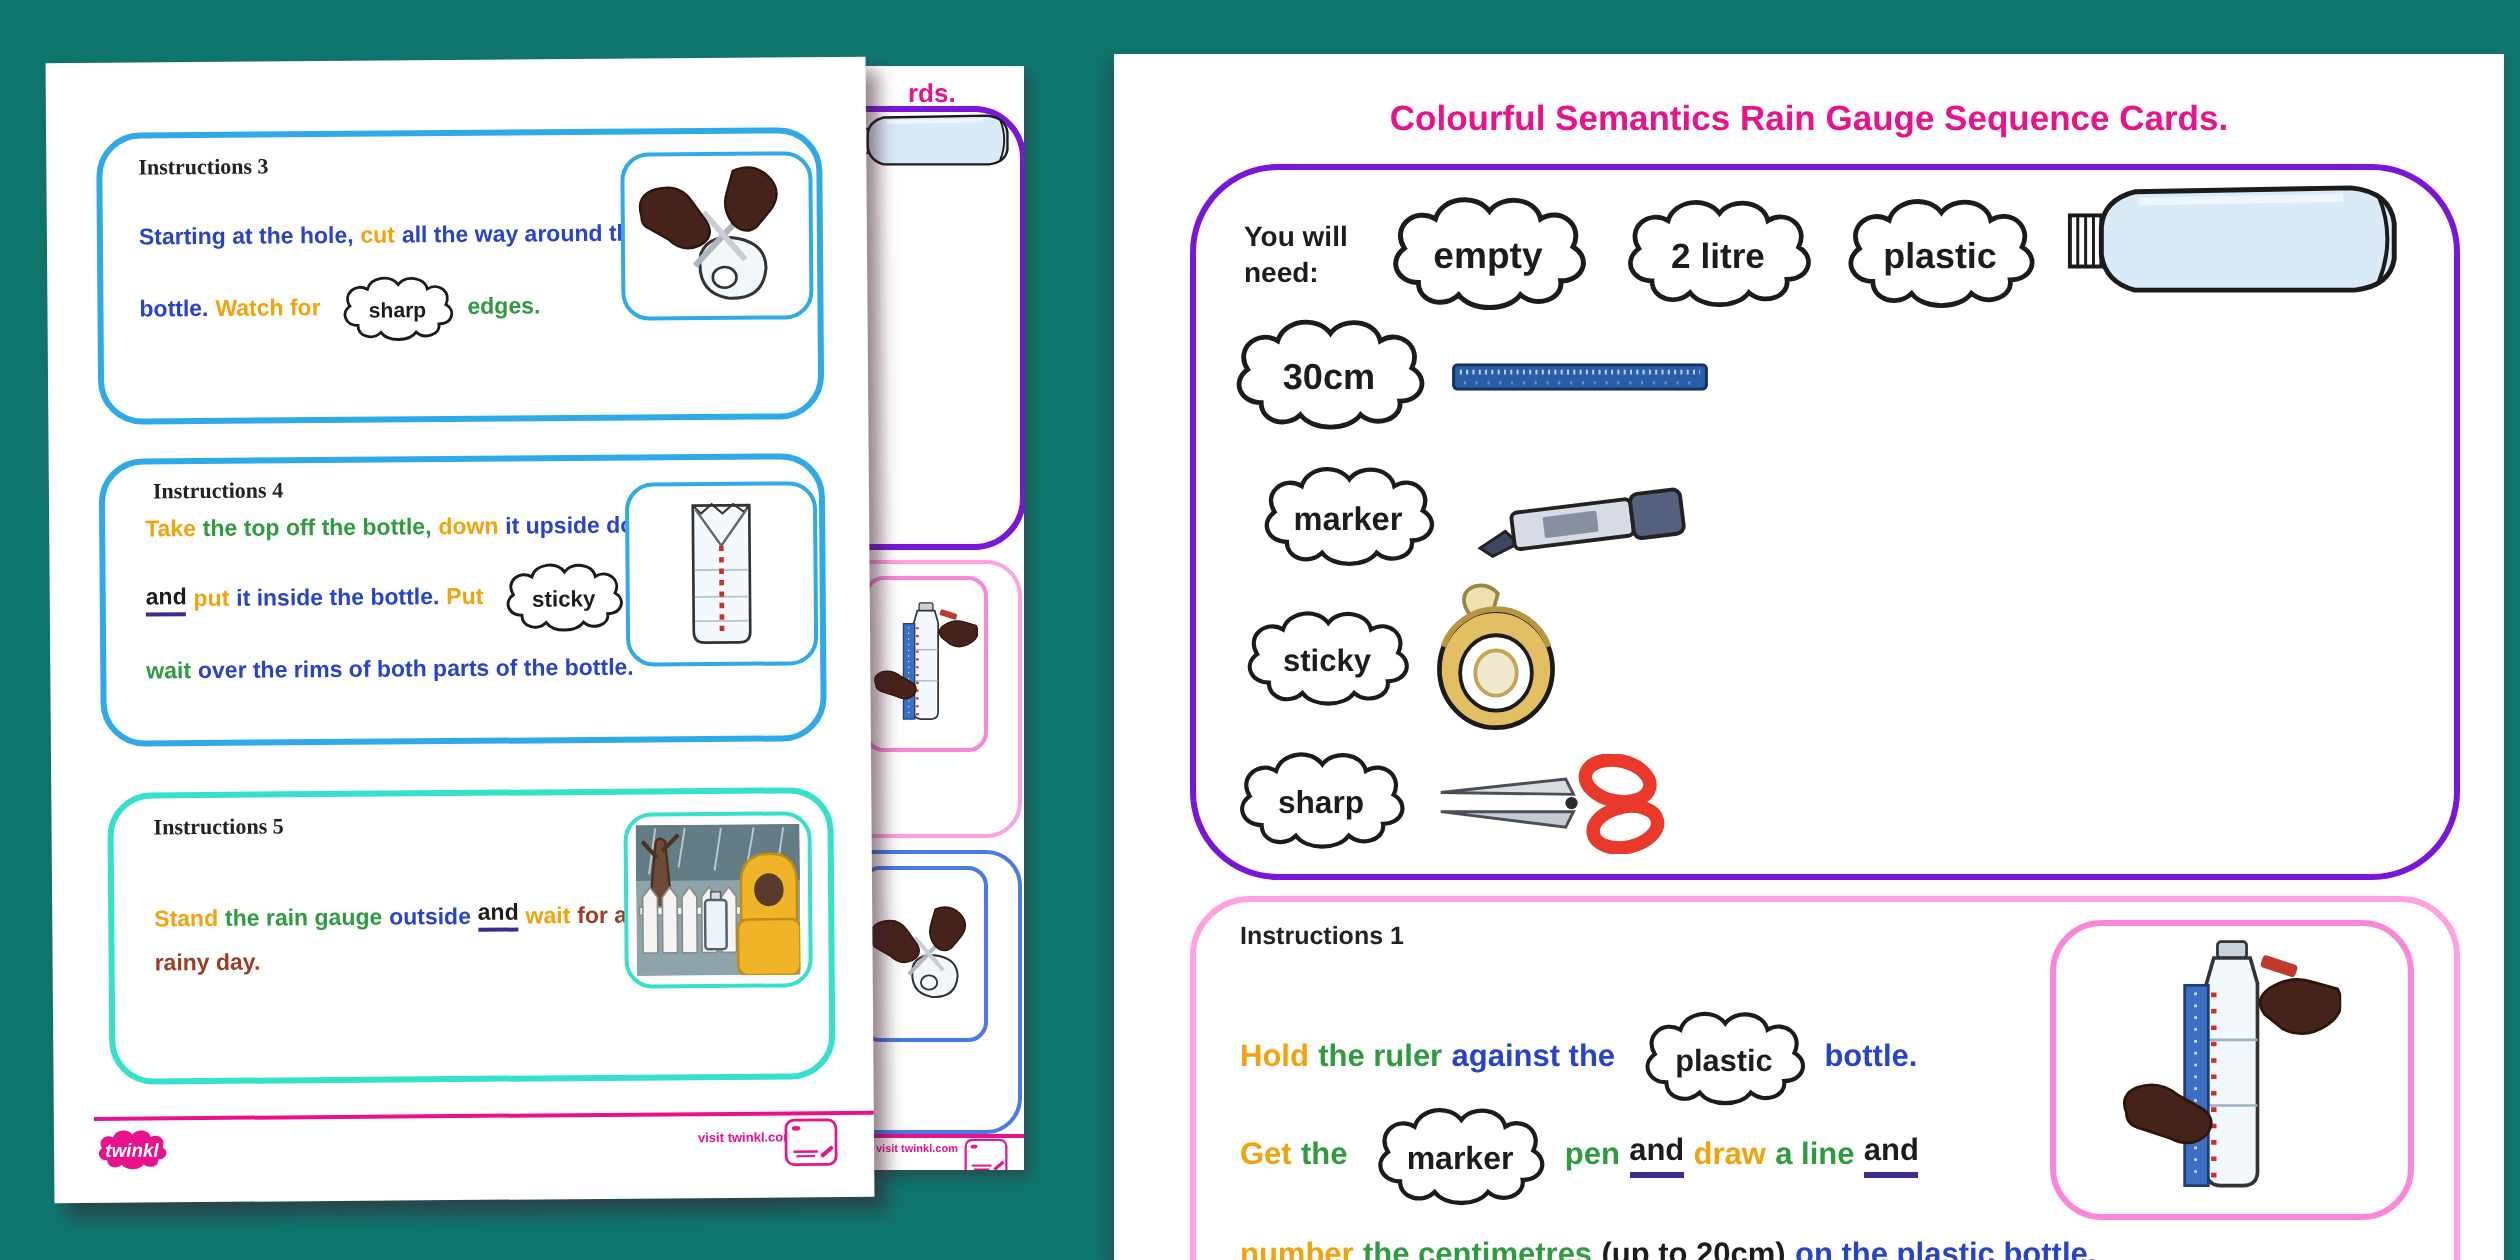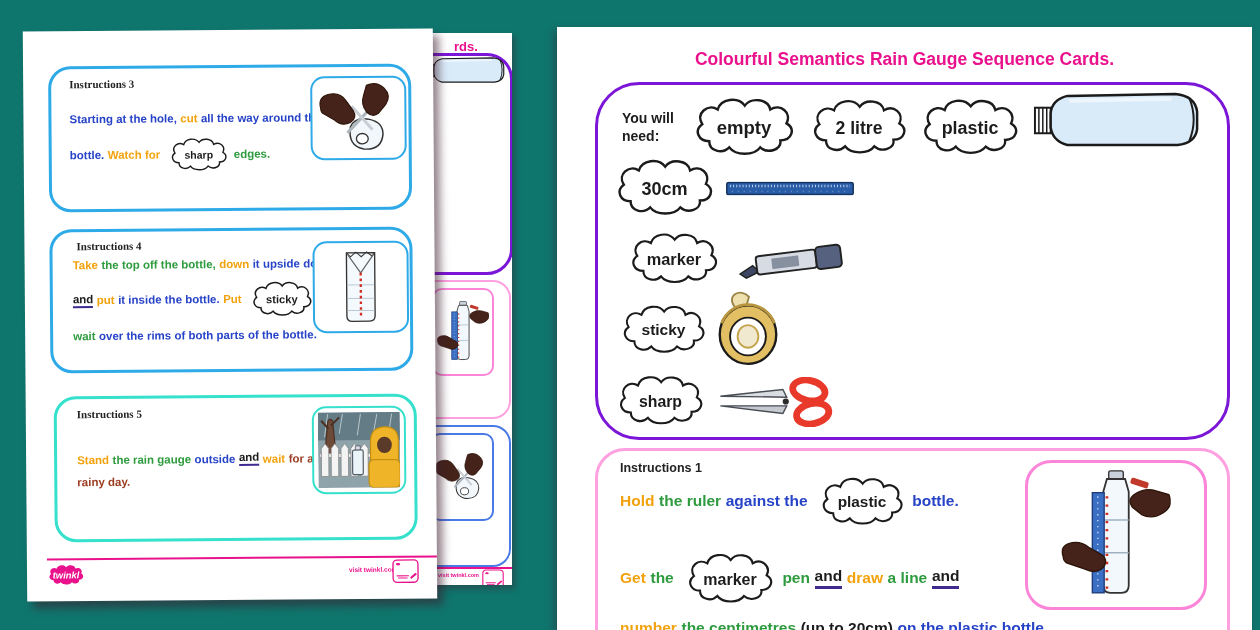--- a/index.html
+++ b/index.html
@@ -324,21 +324,21 @@
           <use href="#cloud-shape"></use>
           <text class="cloud-word" x="75" y="55" text-anchor="middle">sharp</text>
         </svg>
       <svg class="abs" style="left:117px;top:292px;" width="130" height="50" viewBox="0 0 130 52">
           <use href="#sym-scissors"></use>
         </svg>
     </div>
 
     <div class="inst1-card">
       <div class="card-title" style="left:22px;top:10px;font-size:12.5px;">Instructions 1</div>
-      <div class="tline inst1-text" style="left:22px;top:16px;height:68px;">
+      <div class="tline inst1-text" style="left:22px;top:44px;height:68px;">
         <span class="seg seg-o">Hold</span>
         <span class="seg seg-g">the ruler</span>
         <span class="seg seg-b">against the</span>
         <svg class="cloud-svg cloud-inline" width="96" height="58" viewBox="0 0 150 90">
             <use href="#cloud-shape"></use>
             <text class="cloud-word" x="75" y="55" text-anchor="middle">plastic</text>
           </svg>
         <span class="seg seg-b">bottle.</span>
       </div>
       <div class="tline inst1-text" style="left:22px;top:92px;height:70px;">

